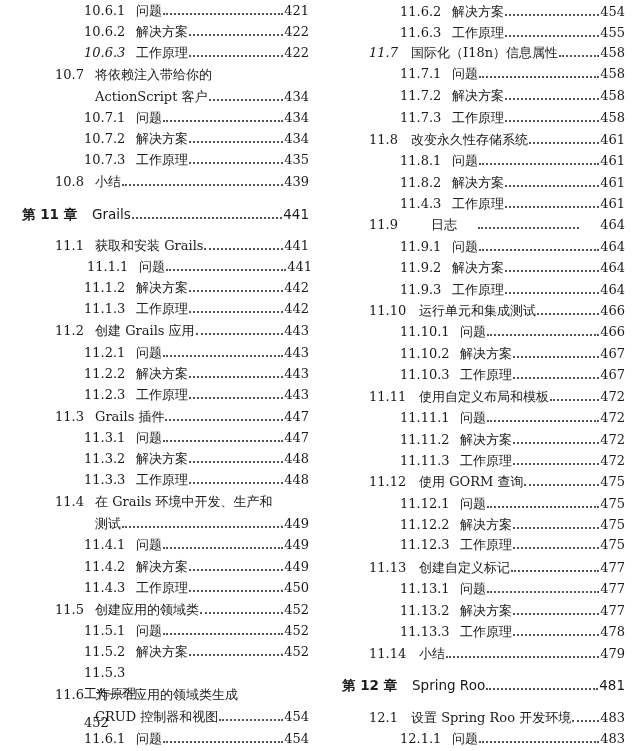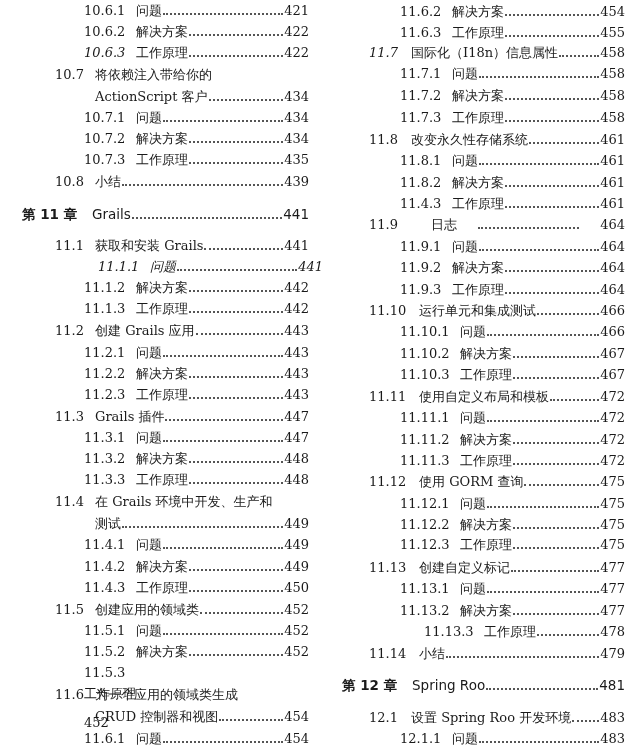--- a/index.html
+++ b/index.html
@@ -88,21 +88,21 @@
       <span class="title">Grails</span>
       <span class="dots"></span>
       <span class="page">441</span>
     </div>
     <div class="row" style="top: 235px; left: 55px; width: 254px;">
       <span class="num" style="width: 40px;">11.1</span>
       <span class="title">获取和安装 Grails</span>
       <span class="dots"></span>
       <span class="page">441</span>
     </div>
-    <div class="row" style="top: 256px; left: 98px; width: 225px; font-style: italic;">
+    <div class="row" style="top: 256px; left: 87px; width: 225px;">
       <span class="num" style="width: 52px;">11.1.1</span>
       <span class="title">问题</span>
       <span class="dots"></span>
       <span class="page">441</span>
     </div>
     <div class="row" style="top: 277px; left: 84px; width: 225px;">
       <span class="num" style="width: 52px;">11.1.2</span>
       <span class="title">解决方案</span>
       <span class="dots"></span>
       <span class="page">442</span>
@@ -399,21 +399,21 @@
       <span class="dots"></span>
       <span class="page">477</span>
     </div>
     <div class="row" style="top: 600px; left: 80px; width: 225px;">
       <span class="num" style="width: 60px;">11.13.2</span>
       <span class="title">解决方案</span>
       <span class="dots"></span>
       <span class="page">477</span>
     </div>
     <div class="row" style="top: 621px; left: 80px; width: 225px;">
-      <span class="num" style="width: 60px; margin-left: 24px;">11.13.3</span>
+      <span class="num" style="width: 60px;">11.13.3</span>
       <span class="title">工作原理</span>
       <span class="dots"></span>
       <span class="page">478</span>
     </div>
     <div class="row" style="top: 643px; left: 49px; width: 256px;">
       <span class="num" style="width: 50px;">11.14</span>
       <span class="title">小结</span>
       <span class="dots"></span>
       <span class="page">479</span>
     </div>

